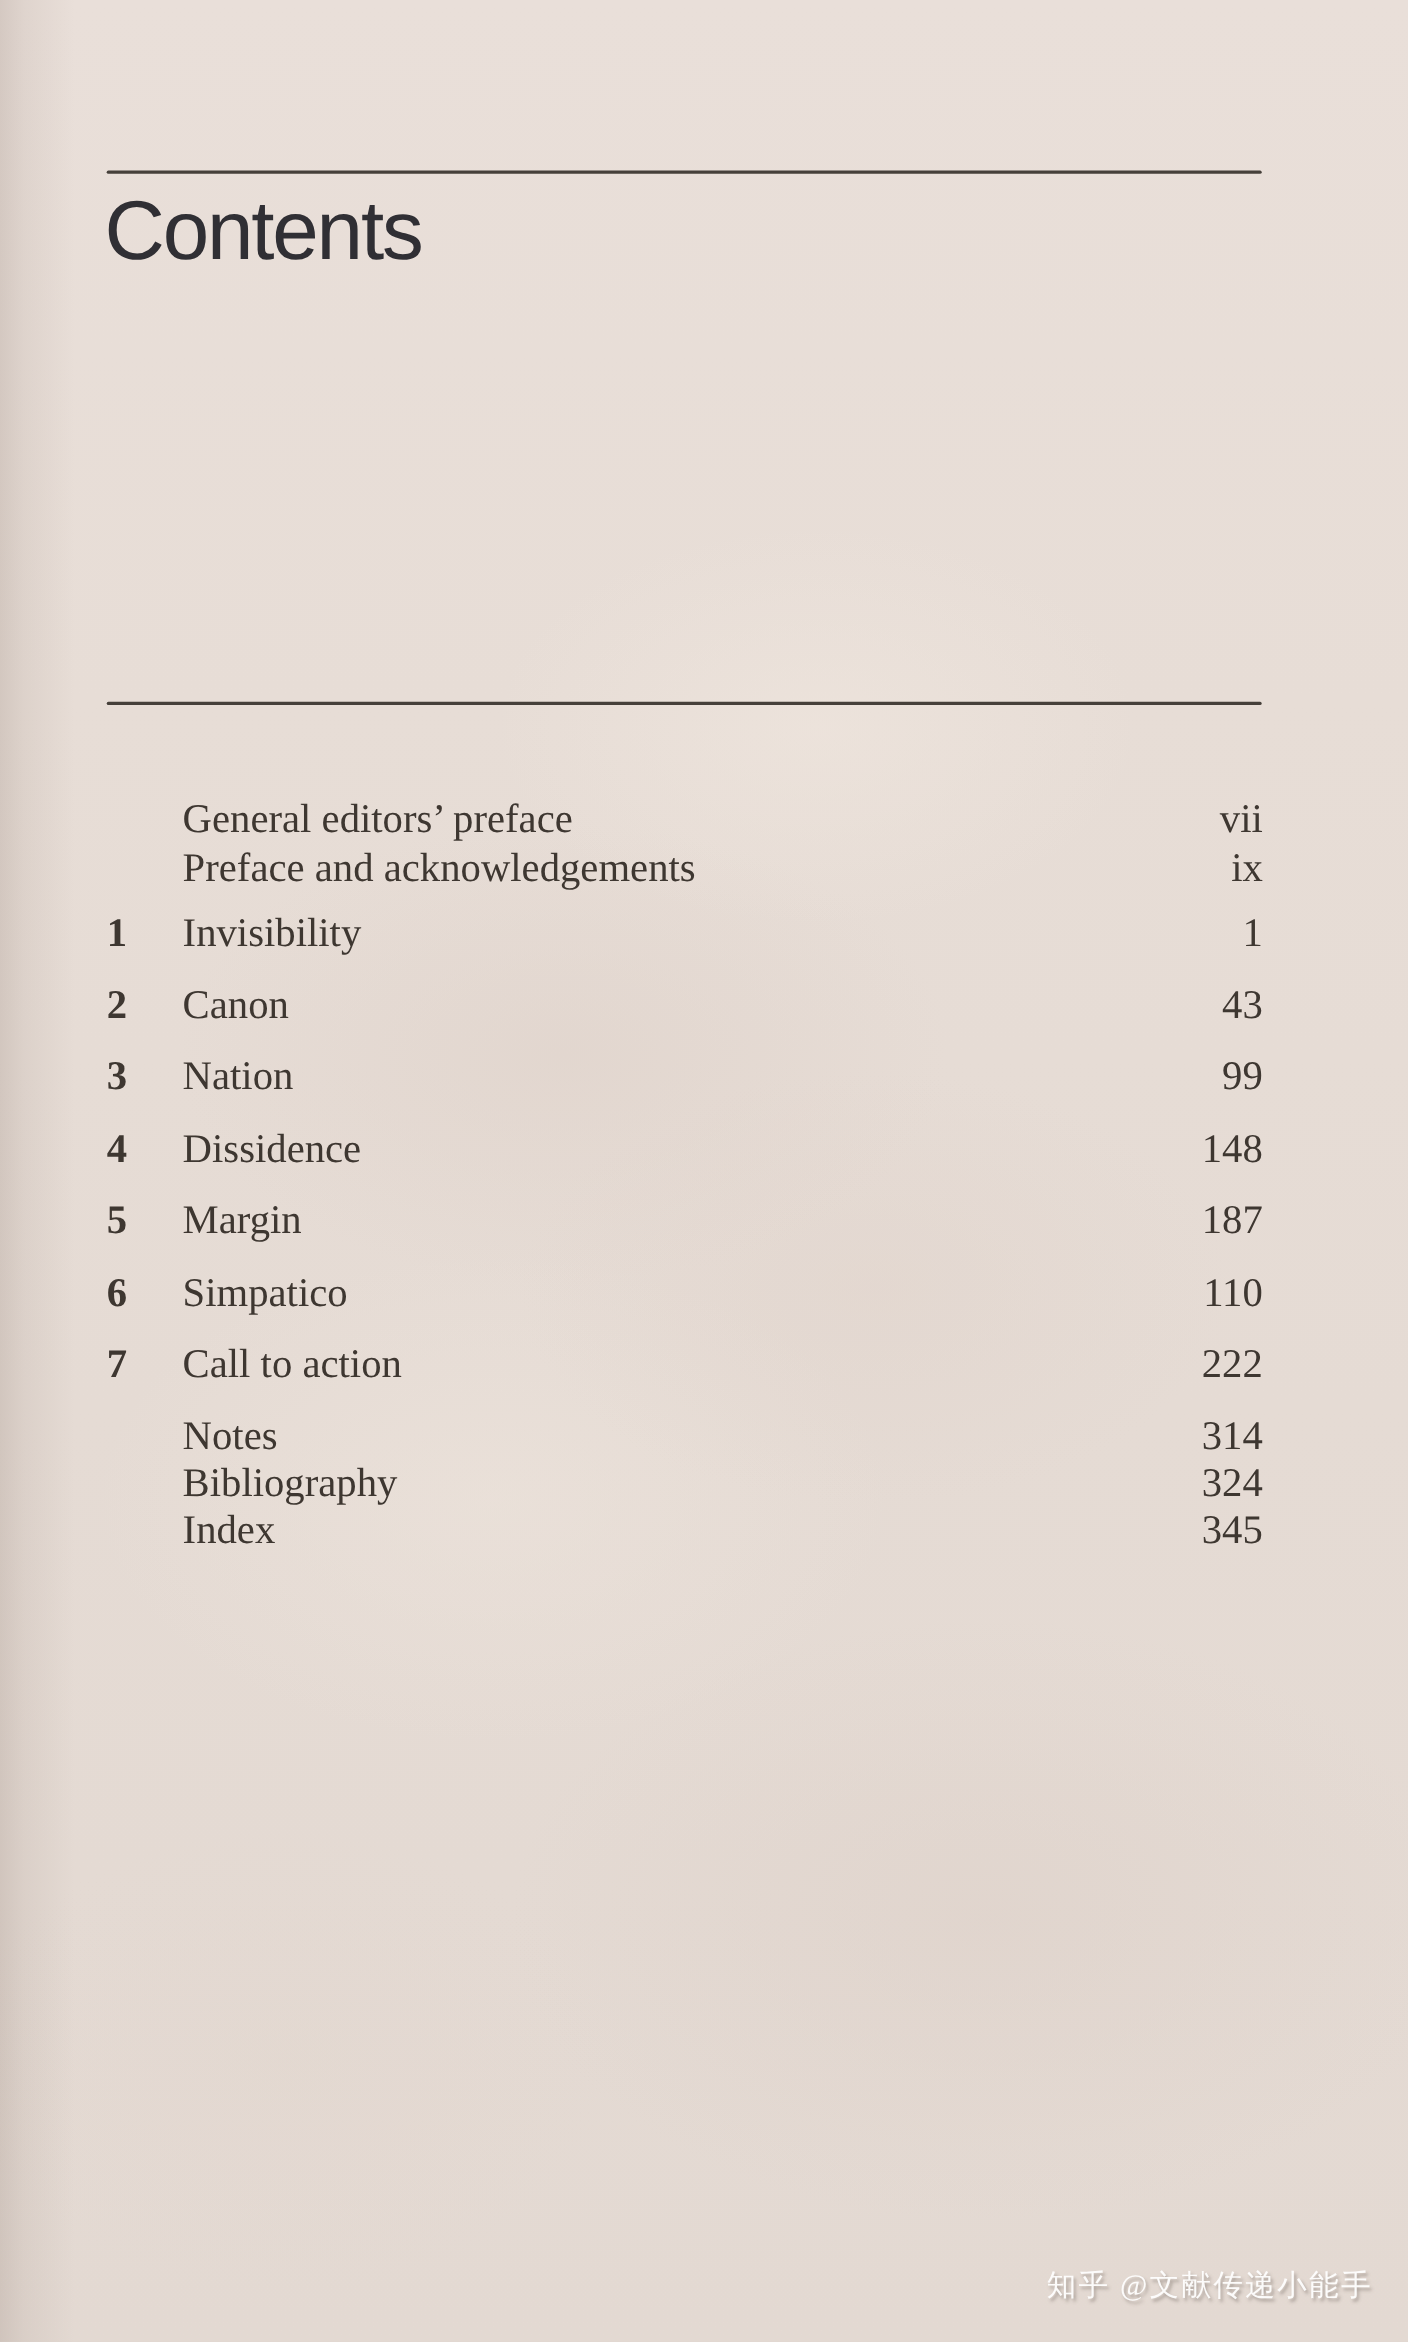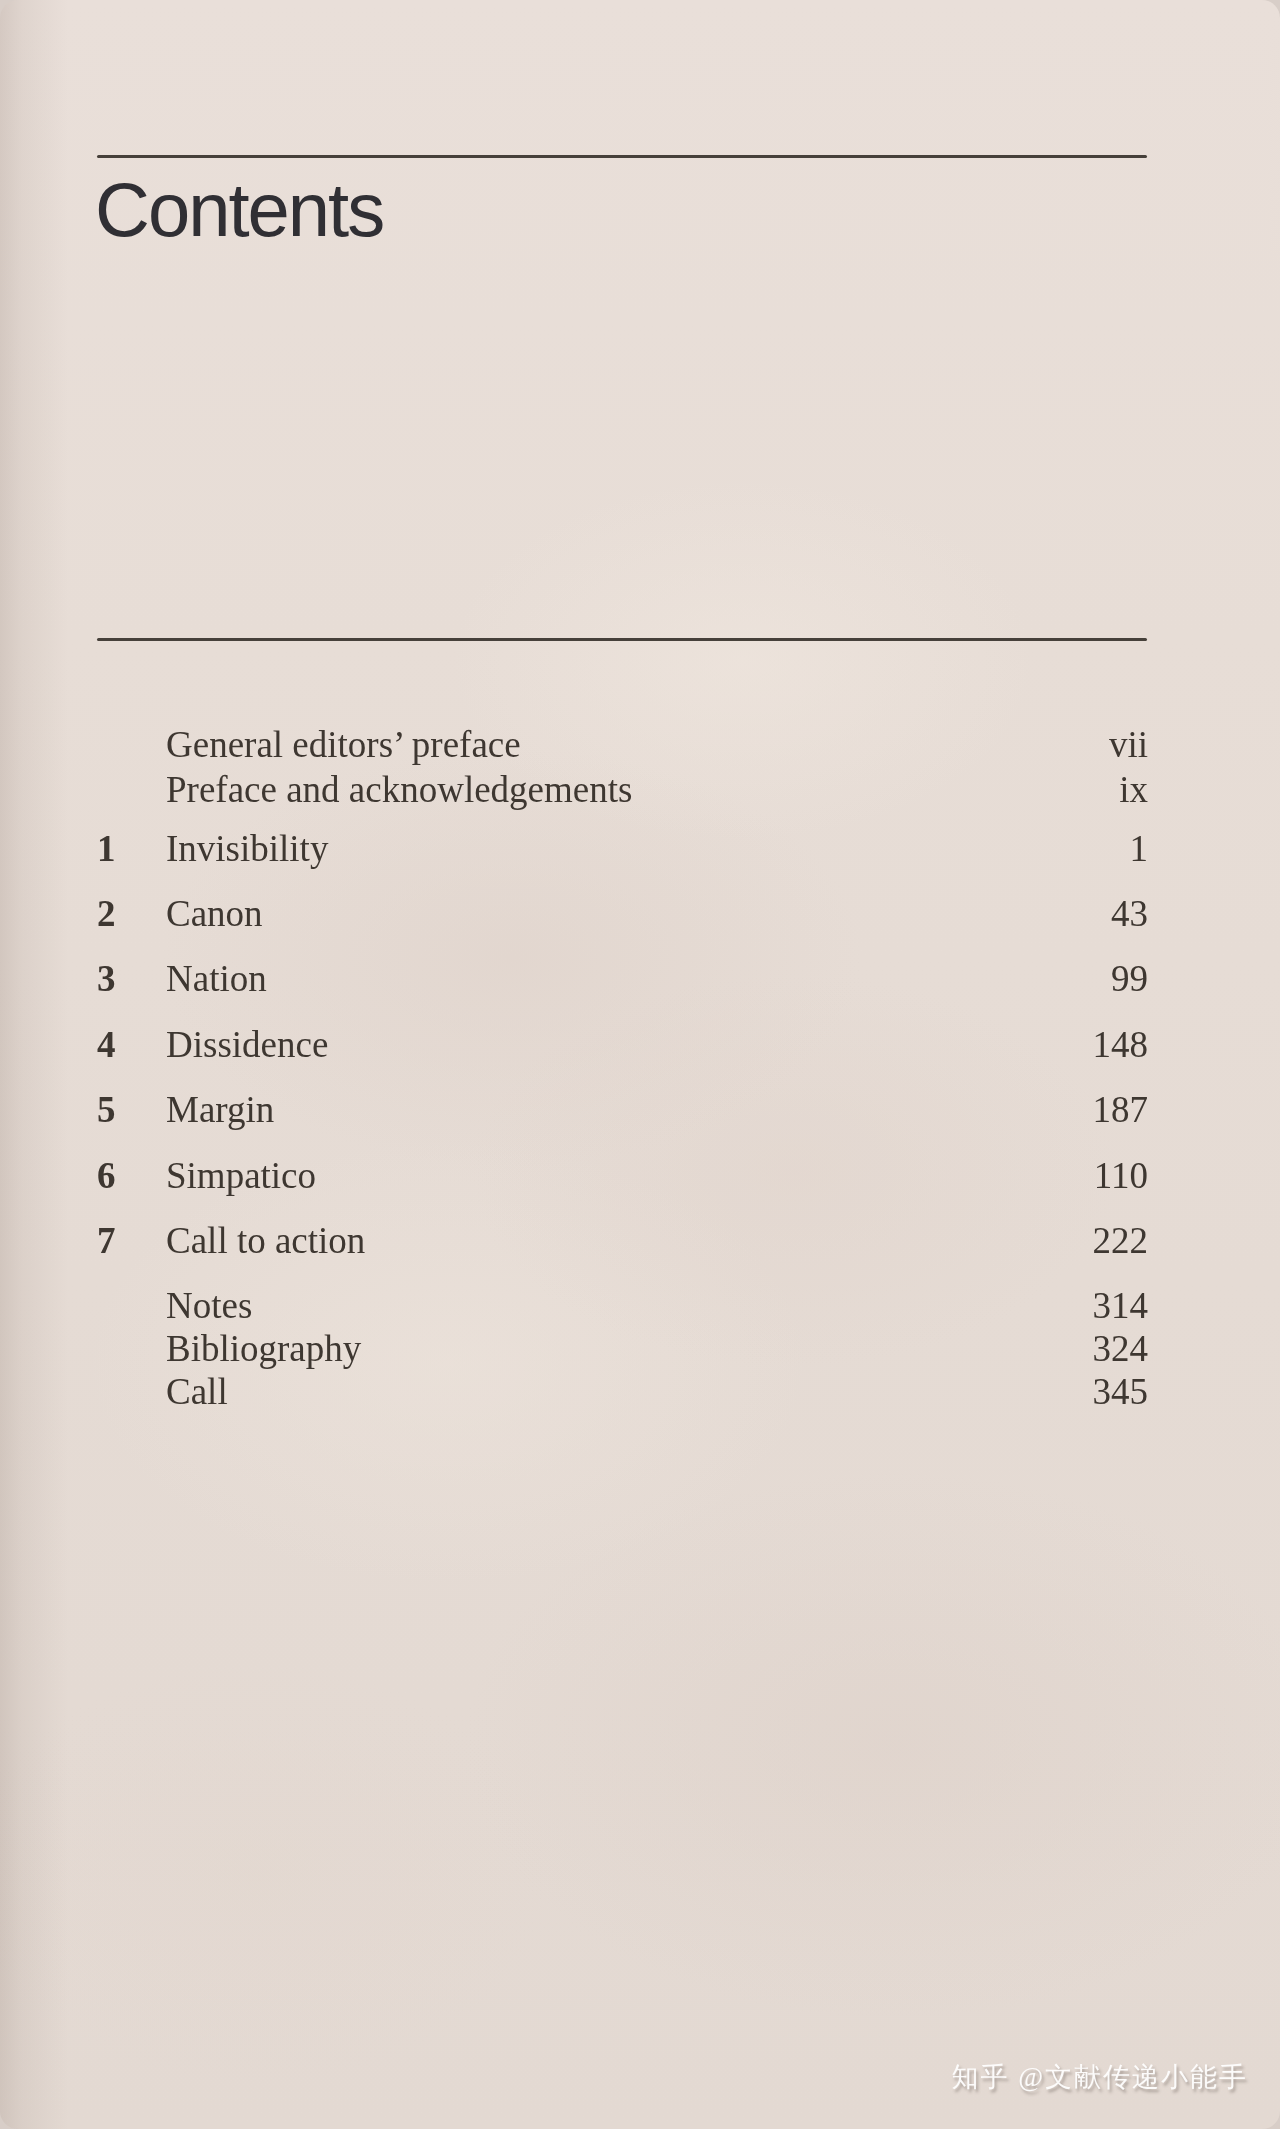--- a/index.html
+++ b/index.html
@@ -15,21 +15,20 @@
     background:
       radial-gradient(ellipse 420px 260px at 58% 31%, rgba(240,231,223,0.55), rgba(240,231,223,0) 70%),
       radial-gradient(ellipse 500px 300px at 40% 45%, rgba(222,209,201,0.5), rgba(222,209,201,0) 70%),
       radial-gradient(ellipse 460px 280px at 62% 55%, rgba(224,211,203,0.45), rgba(224,211,203,0) 70%),
       radial-gradient(ellipse 520px 320px at 35% 64%, rgba(238,229,221,0.5), rgba(238,229,221,0) 70%),
       radial-gradient(ellipse 600px 380px at 70% 82%, rgba(220,207,199,0.45), rgba(220,207,199,0) 72%),
       radial-gradient(ellipse 420px 300px at 20% 88%, rgba(226,214,206,0.4), rgba(226,214,206,0) 70%),
       linear-gradient(180deg, #e9dfd9 0%, #e7ddd6 30%, #e5dbd4 60%, #e3d9d2 100%);
     font-family: "Liberation Serif", serif;
     color: #3e3731;
-    border-radius: 18px;
   }
   
   .gutter-shade {
     position: absolute;
     left: 0; top: 0; bottom: 0;
     width: 70px;
     background: linear-gradient(90deg, rgba(140,122,112,0.22) 0px, rgba(150,132,122,0.12) 22px, rgba(150,132,122,0.0) 68px);
     pointer-events: none;
   }
   .rule {
@@ -153,19 +152,19 @@
     <span class="col-label">Notes</span>
     <span class="col-page">314</span>
   </div>
   <div class="toc-row" style="top:1329px">
     <span class="col-num"></span>
     <span class="col-label">Bibliography</span>
     <span class="col-page">324</span>
   </div>
   <div class="toc-row" style="top:1372px">
     <span class="col-num"></span>
-    <span class="col-label">Call</span>
+    <span class="col-label">Index</span>
     <span class="col-page">345</span>
   </div>
 
   <div class="watermark">知乎 @文献传递小能手</div>
 
 </div>
 
 </body></html>

